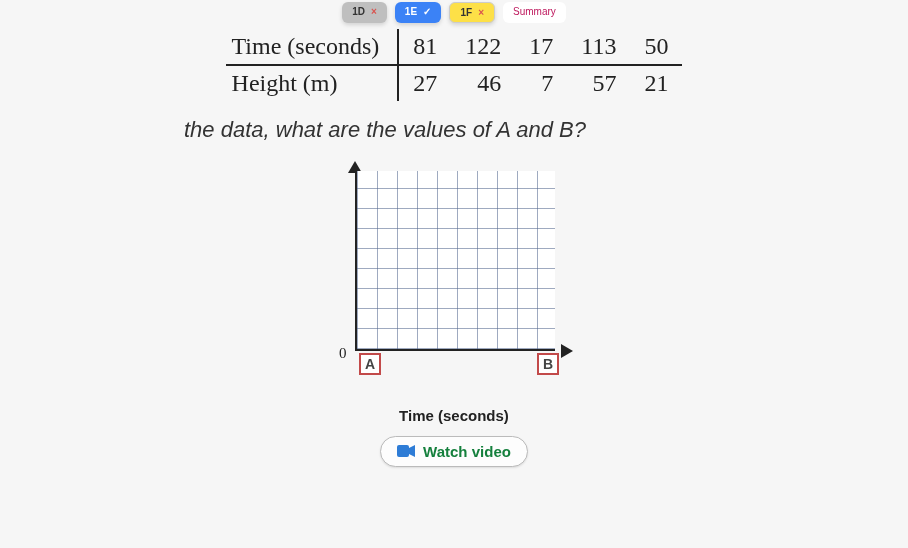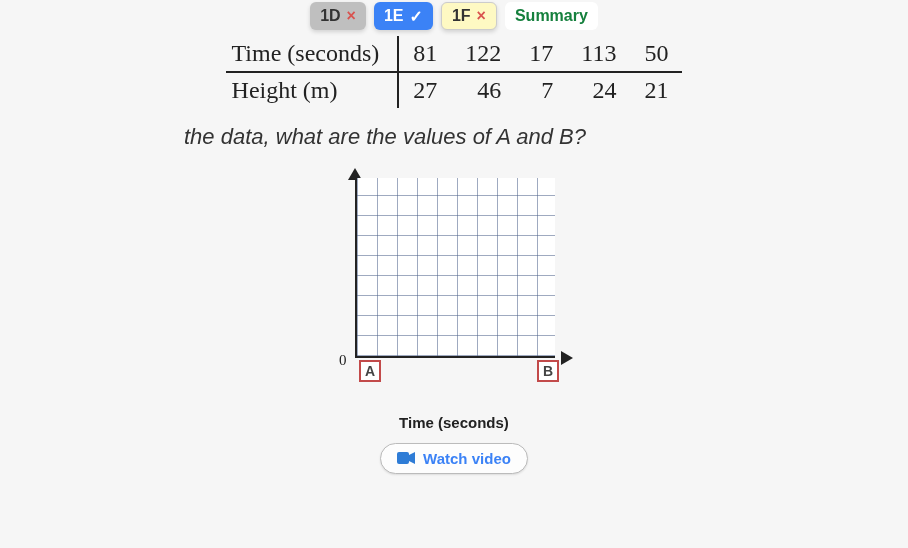--- a/index.html
+++ b/index.html
@@ -1,23 +1,23 @@
 <!DOCTYPE html>
 <html><head>
 <meta charset="utf-8">
 <style>
   * { box-sizing: border-box; margin: 0; padding: 0; }
   html, body { width: 908px; height: 548px; font-family: Arial, Helvetica, sans-serif; background: #f6f6f6; color: #222; overflow: hidden; }
   .page { width: 100%; height: 100%; position: relative; padding: 0 18px; }
   .tabrow { display: flex; justify-content: center; gap: 8px; padding-top: 2px; }
-  .tab { font-size: 16px; font-weight: 600; padding: 4px 10px; border-radius: 6px; display: inline-flex; align-items: center; gap: 6px; box-shadow: 0 2px 4px rgba(0,0,0,0.15); }
+  .tab { font-size: 10px; font-weight: 600; padding: 4px 10px; border-radius: 6px; display: inline-flex; gap: 6px; box-shadow: 0 2px 4px rgba(0,0,0,0.15); }
   .tab.gray { background: #bfbfbf; color: #333; }
   .tab.green { background: #3b82f6; color: #fff; }
-  .tab.white { background: #fef9c3; color: #333; border: 1px solid #ccc; }
-  .tab.summary { background: #fff; color: #15803d; border: none; box-shadow: none; font-weight: 700; }
+  .tab.white { background: #fde047; color: #333; border: 1px solid #ccc; }
+  .tab.summary { background: #fff; color: #be185d; border: none; box-shadow: none; font-weight: 400; }
   .mark-x { color: #d9534f; font-weight: 700; }
   .mark-v { color: #fff; font-weight: 700; }
   .data-table { margin: 6px auto 14px auto; border-collapse: collapse; font-family: Georgia, 'Times New Roman', serif; font-size: 24px; }
   .data-table td { padding: 4px 14px; text-align: right; }
   .data-table tr:first-child td { border-bottom: 2px solid #222; }
   .data-table td:first-child { border-right: 2px solid #222; text-align: left; padding-right: 18px; padding-left: 6px; }
   .question-text { font-size: 22px; color: #333; text-align: left; padding: 0 6px; line-height: 1.35; }
   .question-text .line2 { display: block; text-align: left; padding-left: 160px; font-style: italic; }
   .chart-wrap { margin: 22px auto 0 auto; width: 300px; display: flex; flex-direction: column; align-items: center; }
   .grid-area { position: relative; width: 250px; height: 210px; }
@@ -28,21 +28,21 @@
     background-position: left bottom;
     background-size: 200px 180px;
   }
   .y-arrow { position: absolute; left: 19px; top: -6px; width: 0; height: 0; border-left: 7px solid transparent; border-right: 7px solid transparent; border-bottom: 12px solid #222; }
   .x-arrow { position: absolute; left: 232px; top: 177px; width: 0; height: 0; border-top: 7px solid transparent; border-bottom: 7px solid transparent; border-left: 12px solid #222; }
   .zero { position: absolute; left: 10px; top: 178px; font-size: 15px; font-family: Georgia, serif; }
   .ans-box { position: absolute; width: 22px; height: 22px; border: 2px solid #c24a4a; background: #fff; font-size: 14px; font-weight: 600; display: flex; align-items: center; justify-content: center; color: #444; }
   .ans-a { left: 30px; top: 186px; }
   .ans-b { left: 208px; top: 186px; }
   .axis-label { margin-top: 30px; font-size: 15px; font-weight: 700; color: #222; }
-  .watch { margin-top: 12px; padding: 6px 16px; border-radius: 999px; border: 1.5px solid #bbb; background: #fdfdfd; font-size: 15px; font-weight: 600; color: #3b82f6; display: inline-flex; align-items: center; gap: 8px; box-shadow: 0 1px 2px rgba(0,0,0,0.1); cursor: pointer; }
+  .watch { margin-top: 12px; padding: 6px 16px; border-radius: 999px; border: 1.5px solid #bbb; background: #fdfdfd; font-size: 15px; font-weight: 600; color: #15803d; display: inline-flex; align-items: center; gap: 8px; box-shadow: 0 1px 2px rgba(0,0,0,0.1); cursor: pointer; }
   .cam-icon svg { display: block; }
 </style>
 </head>
 <body>
 
 <div class="page">
   <div class="tabrow">
     <div class="tab gray">
       <span>1D</span>
       <span class="mark-x">×</span>
@@ -68,21 +68,21 @@
       <td>122</td>
       <td>17</td>
       <td>113</td>
       <td>50</td>
     </tr>
     <tr>
       <td>Height (m)</td>
       <td>27</td>
       <td>46</td>
       <td>7</td>
-      <td>24</td>
+      <td>57</td>
       <td>21</td>
     </tr>
   </tbody>
     </table>
 
   <div class="question-text">
     <span class="line2">the data, what are the values of A and B?</span>
   </div>
 
   <div class="chart-wrap">

